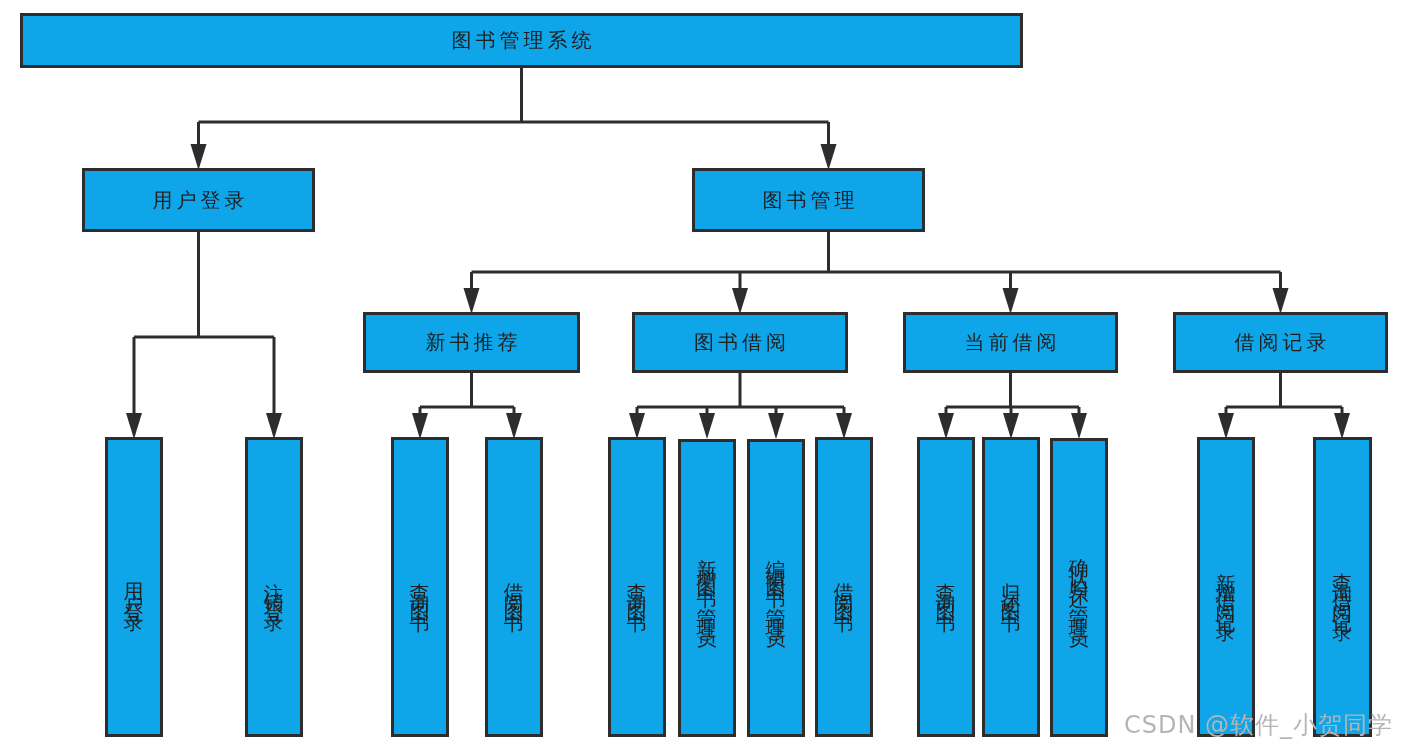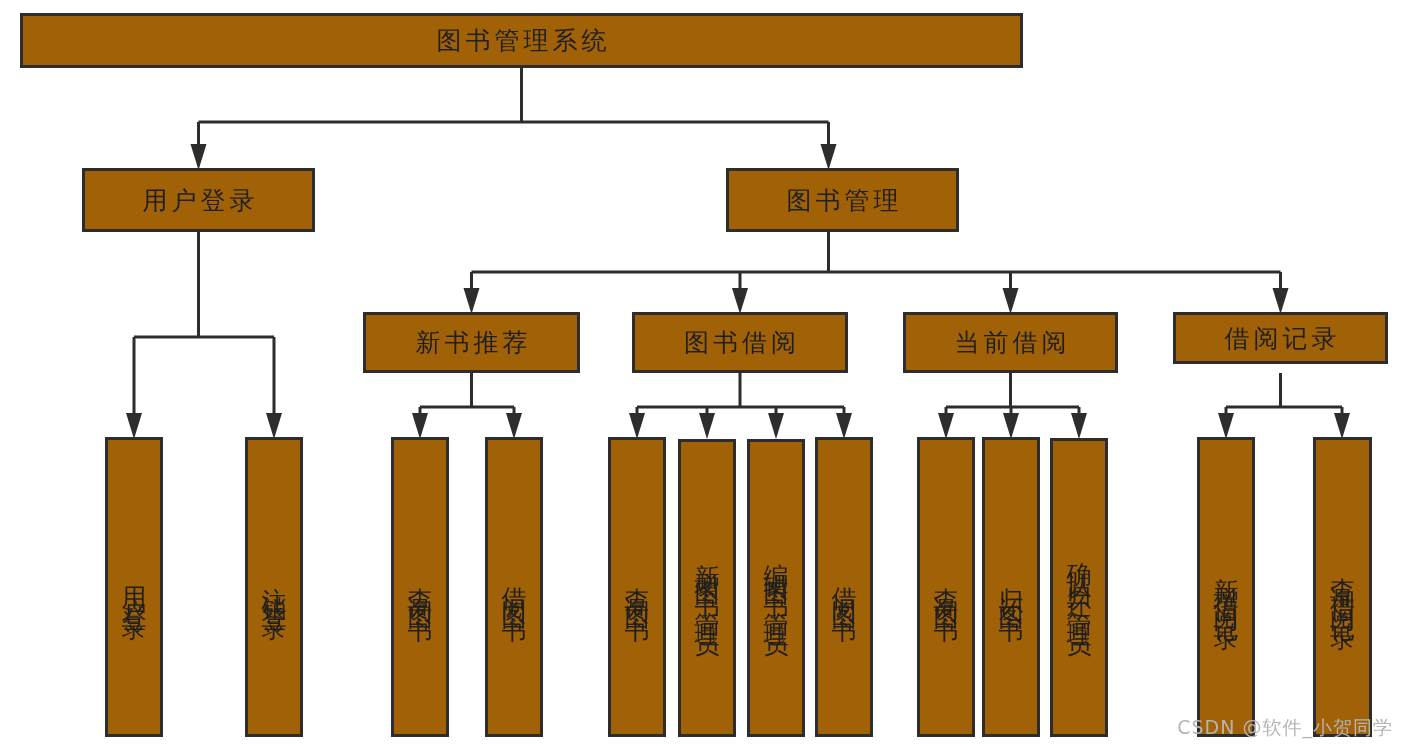--- a/index.html
+++ b/index.html
@@ -17,45 +17,45 @@
   }
   #wires {
     position: absolute;
     left: 0; top: 0;
     width: 1405px;
     height: 747px;
   }
   .node {
     position: absolute;
     box-sizing: border-box;
-    background: #a16207;
+    background: #0ea5e9;
     border: 3px solid #2d2d2d;
     color: #1f1f1f;
     display: flex;
     align-items: center;
     justify-content: center;
-    font-size: 25px;
+    font-size: 20px;
     letter-spacing: 4px;
     text-indent: 4px;
     white-space: nowrap;
   }
   .node.vert {
     writing-mode: vertical-rl;
     text-orientation: mixed;
     letter-spacing: 10px;
     text-indent: 0;
     white-space: normal;
     line-height: 1;
   }
   #watermark {
     position: absolute;
     right: 12px;
     bottom: 6px;
     color: #b5b5b5;
-    font-size: 19px;
+    font-size: 24px;
     letter-spacing: 1px;
     pointer-events: none;
   }
 </style>
 </head>
 <body>
 
 <div id="stage">
 
   <svg id="wires" viewBox="0 0 1405 747" xmlns="http://www.w3.org/2000/svg">
@@ -94,26 +94,26 @@
       <polygon points="1003,413 1019,413 1011,439"></polygon>
       <polygon points="1071,413 1087,413 1079,439"></polygon>
       <polygon points="1218,413 1234,413 1226,439"></polygon>
       <polygon points="1334,413 1350,413 1342,439"></polygon>
     </g>
   </svg>
 
   <div class="node" style="left:20px; top:13px; width:1003px; height:55px;">图书管理系统</div>
 
   <div class="node" style="left:82px; top:168px; width:233px; height:64px;">用户登录</div>
-  <div class="node" style="left:726px; top:168px; width:233px; height:64px;">图书管理</div>
+  <div class="node" style="left:692px; top:168px; width:233px; height:64px;">图书管理</div>
 
   <div class="node" style="left:632px; top:312px; width:216px; height:61px;">图书借阅</div>
   <div class="node" style="left:363px; top:312px; width:217px; height:61px;">新书推荐</div>
   <div class="node" style="left:903px; top:312px; width:215px; height:61px;text-align:right;">当前借阅</div>
-  <div class="node" style="left:1173px; top:312px; width:215px; height:52px;">借阅记录</div>
+  <div class="node" style="left:1173px; top:312px; width:215px; height:61px;">借阅记录</div>
 
   <div class="node vert" style="left:105px; top:437px; width:58px; height:300px;">用户登录</div>
   <div class="node vert" style="left:245px; top:437px; width:58px; height:300px;">注销登录</div>
 
   <div class="node vert" style="left:391px; top:437px; width:58px; height:300px;">查询图书</div>
   <div class="node vert" style="left:485px; top:437px; width:58px; height:300px;">借阅图书</div>
 
   <div class="node vert" style="left:608px; top:437px; width:58px; height:300px;">查询图书</div>
   <div class="node vert" style="left:678px; top:439px; width:58px; height:298px;">新增图书（管理员）</div>
   <div class="node vert" style="left:747px; top:439px; width:58px; height:298px;">编辑图书（管理员）</div>

